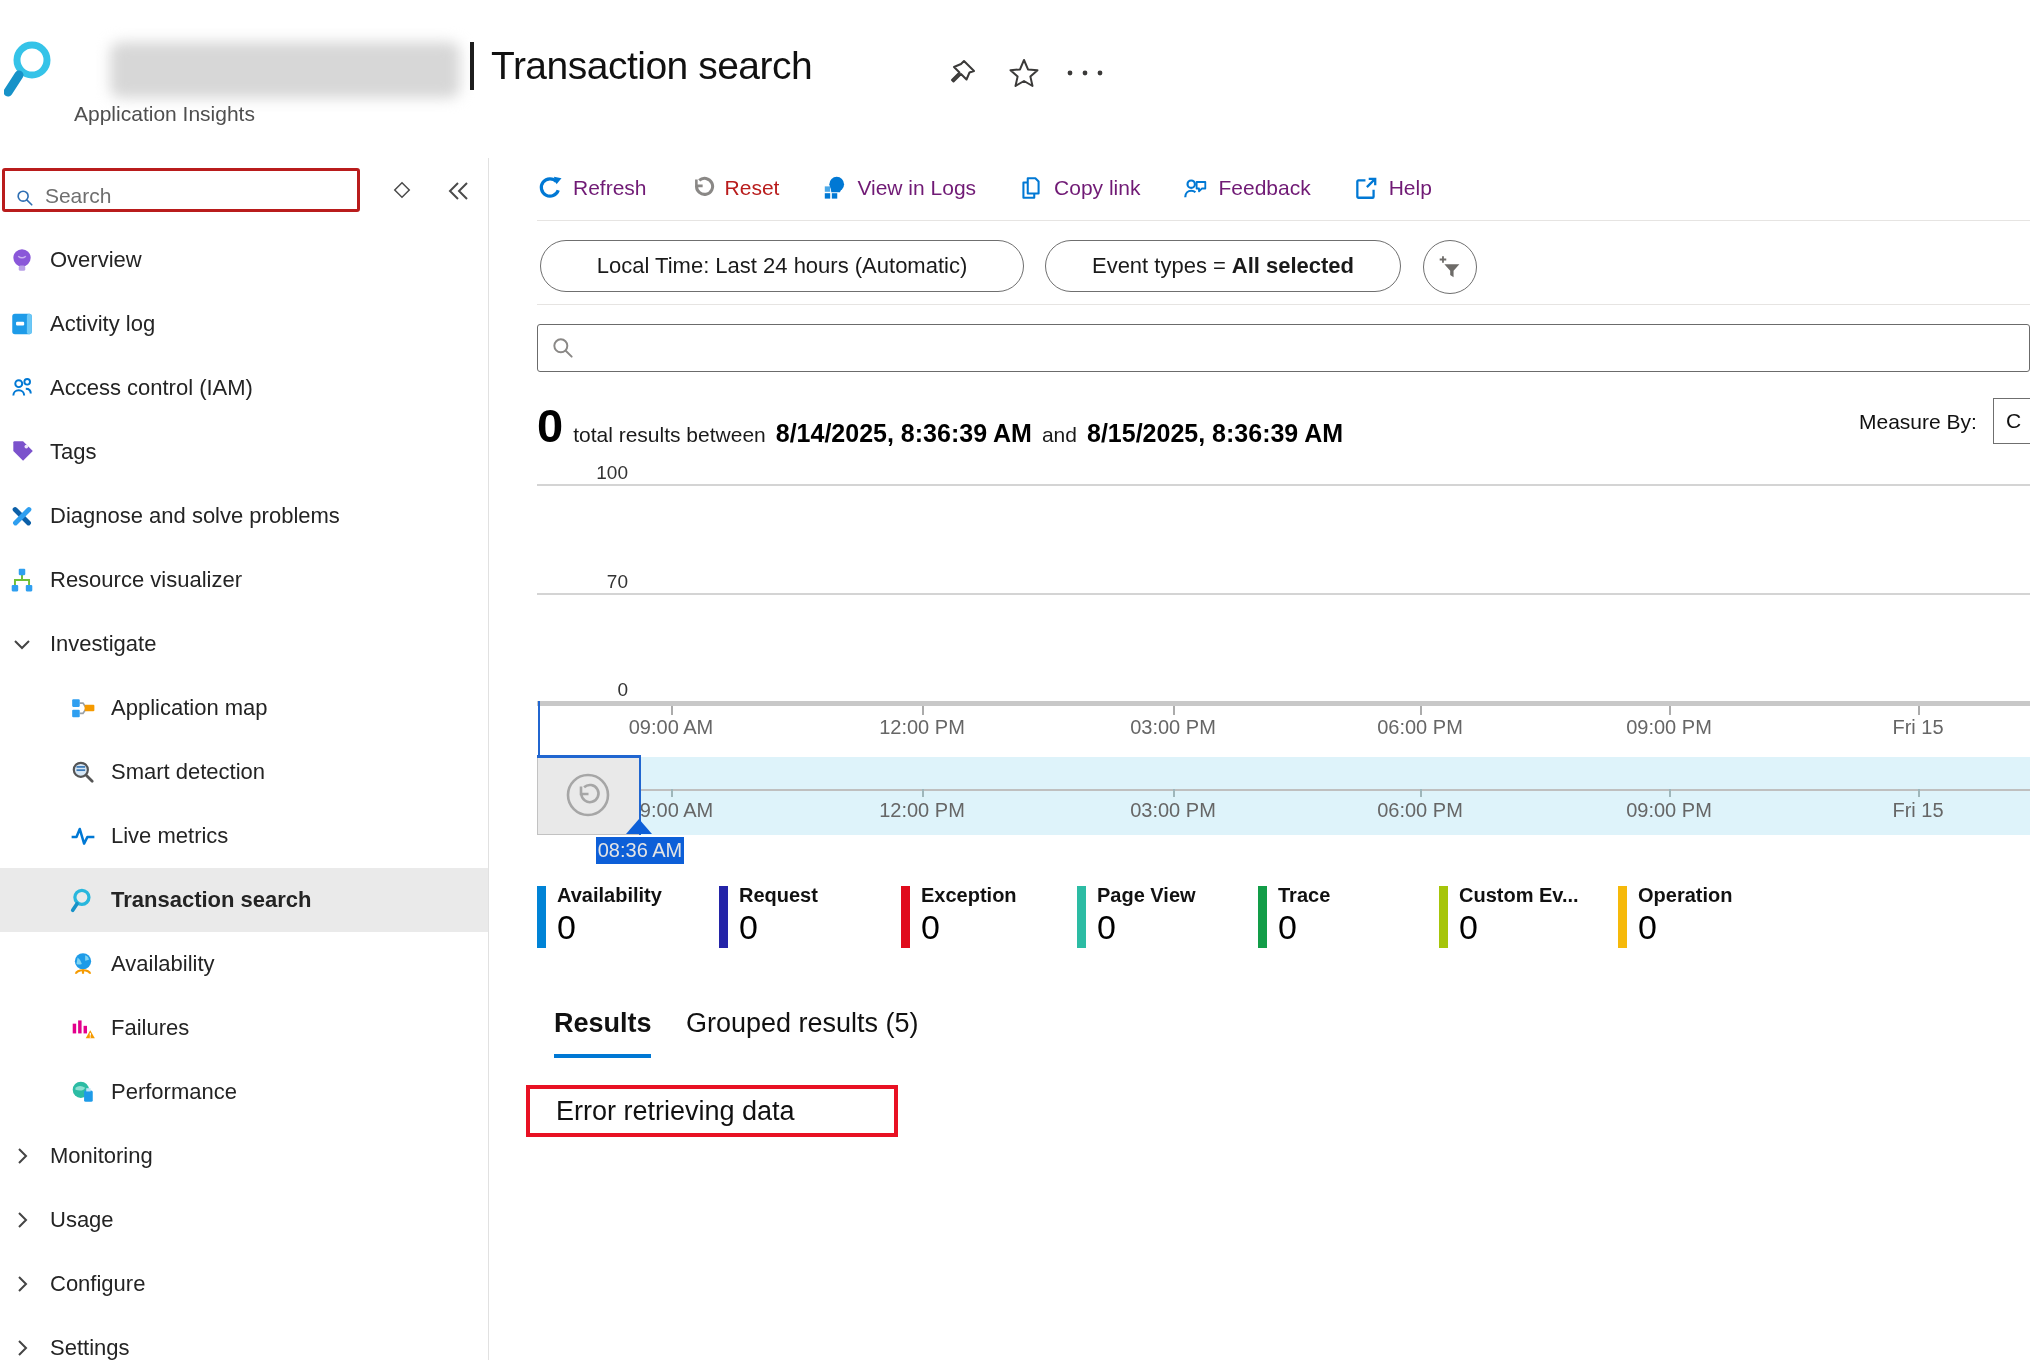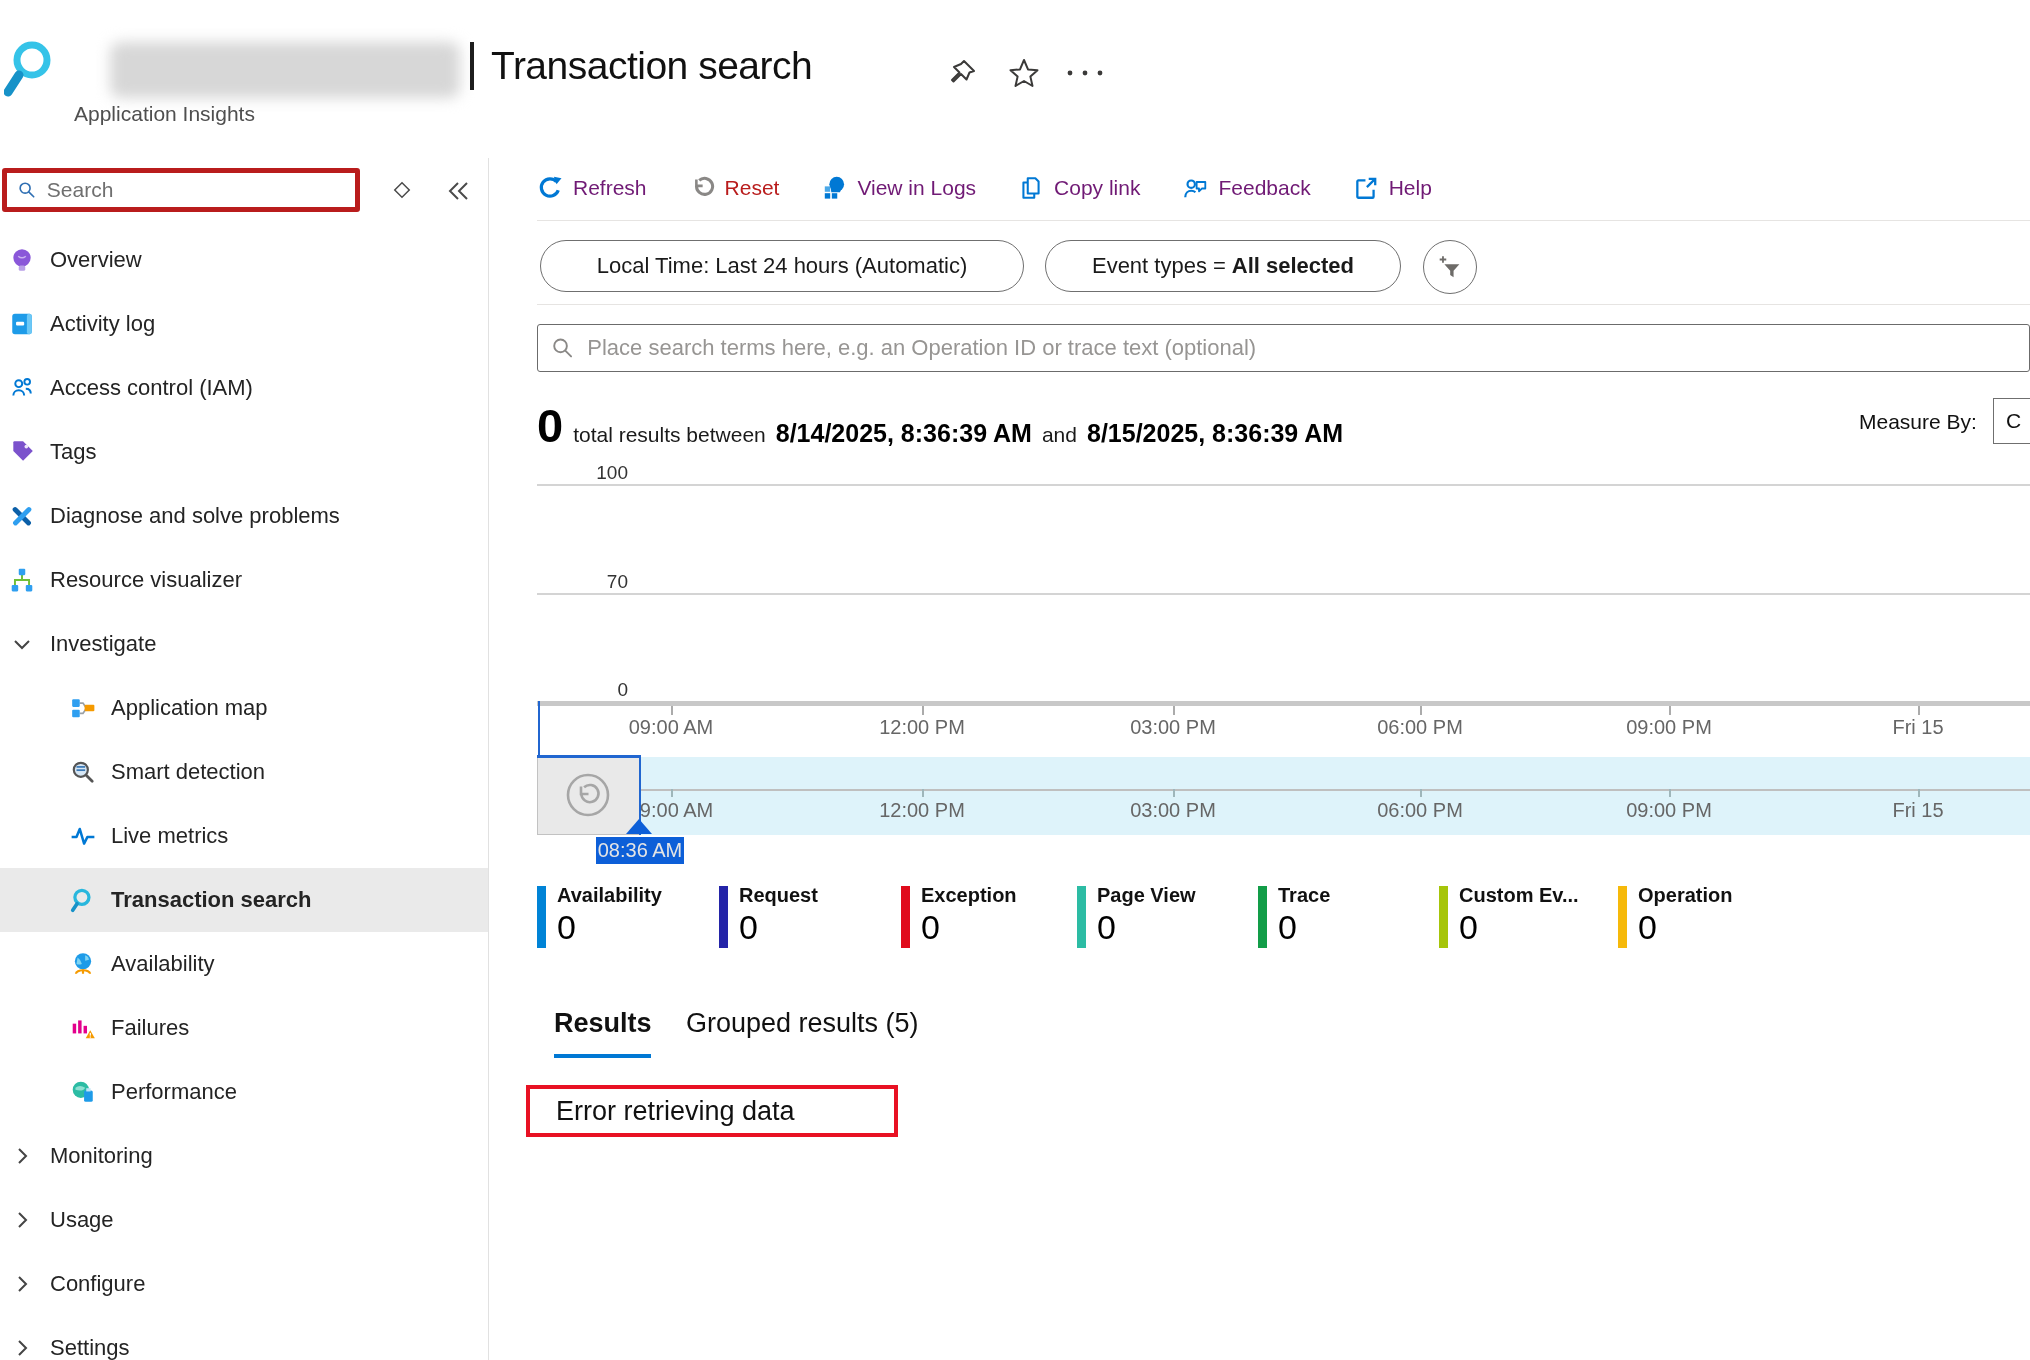--- a/index.html
+++ b/index.html
@@ -10,22 +10,22 @@
   
   #resource-blur{left:110px;top:42px;width:350px;height:56px;background:#d7d7d7;border-radius:10px;filter:blur(7px);}
   #app-sub{left:74px;top:102px;font-size:21px;color:#4f4f4f;}
   #page-title-wrap{left:470px;top:42px;display:flex;align-items:center;gap:17px;}
   #title-sep{width:4px;height:48px;background:#1d1d1d;}
   #page-title{font-size:39px;color:#111;letter-spacing:-0.5px;}
   .hdr-ic{top:56px;width:36px;height:36px;}
 
   
   #sidebar{left:0;top:158px;width:489px;height:1202px;border-right:1px solid #e1e1e1;box-sizing:border-box;}
-  #side-search{left:2px;top:10px;width:358px;height:44px;border:5px solid #b91c1c;border-radius:3px;
-    box-sizing:border-box;display:flex;align-items:center;gap:8px;padding:0 10px;background:#fff;}
+  #side-search{left:2px;top:10px;width:358px;height:44px;border:3px solid #b91c1c;border-radius:3px;
+    box-sizing:border-box;display:flex;align-items:flex-end;gap:8px;padding:0 10px;background:#fff;}
   #side-search input{border:none;outline:none;font-size:21px;width:100%;
     font-family:"Liberation Sans","DejaVu Sans",sans-serif;color:#242424;background:transparent;}
   #side-search input::placeholder{color:#6f6f6f;}
   #menu{left:0;top:70px;width:100%;height:1132px;}
   .row{position:absolute;left:0;width:100%;height:64px;display:flex;align-items:center;gap:14px;
     padding-left:8px;box-sizing:border-box;cursor:pointer;font-size:22px;color:#242424;}
   .row.indent{padding-left:69px;}
   .row.selected{background:#eaeaea;}
   .row.selected .nav-label{font-weight:700;}
   .nav-icon{width:28px;height:28px;flex:0 0 28px;display:flex;align-items:center;justify-content:center;}
@@ -403,21 +403,20 @@
       </svg>
     </button>
 
     <div class="abs sep" style="top:146px"></div>
 
     <div class="abs" id="big-search">
       <svg width="26" height="26" viewBox="0 0 24 24">
         <circle cx="10" cy="10" r="6" fill="none" stroke="#8a8886" stroke-width="1.8"></circle>
         <line x1="14.5" y1="14.5" x2="20" y2="20" stroke="#8a8886" stroke-width="1.8" stroke-linecap="round"></line>
       </svg>
-      <input placeholder="Place search terms here, e.g. an Operation ID or trace text (optional)" style="">
     </div>
 
     <div class="abs" id="results-line">
       <span id="res-count">0</span>
       <span class="res-mid">total results between</span>
       <span class="res-date">8/14/2025, 8:36:39 AM</span>
       <span class="res-mid">and</span>
       <span class="res-date">8/15/2025, 8:36:39 AM</span>
     </div>
     <div class="abs" id="measure-label">Measure By:</div>

